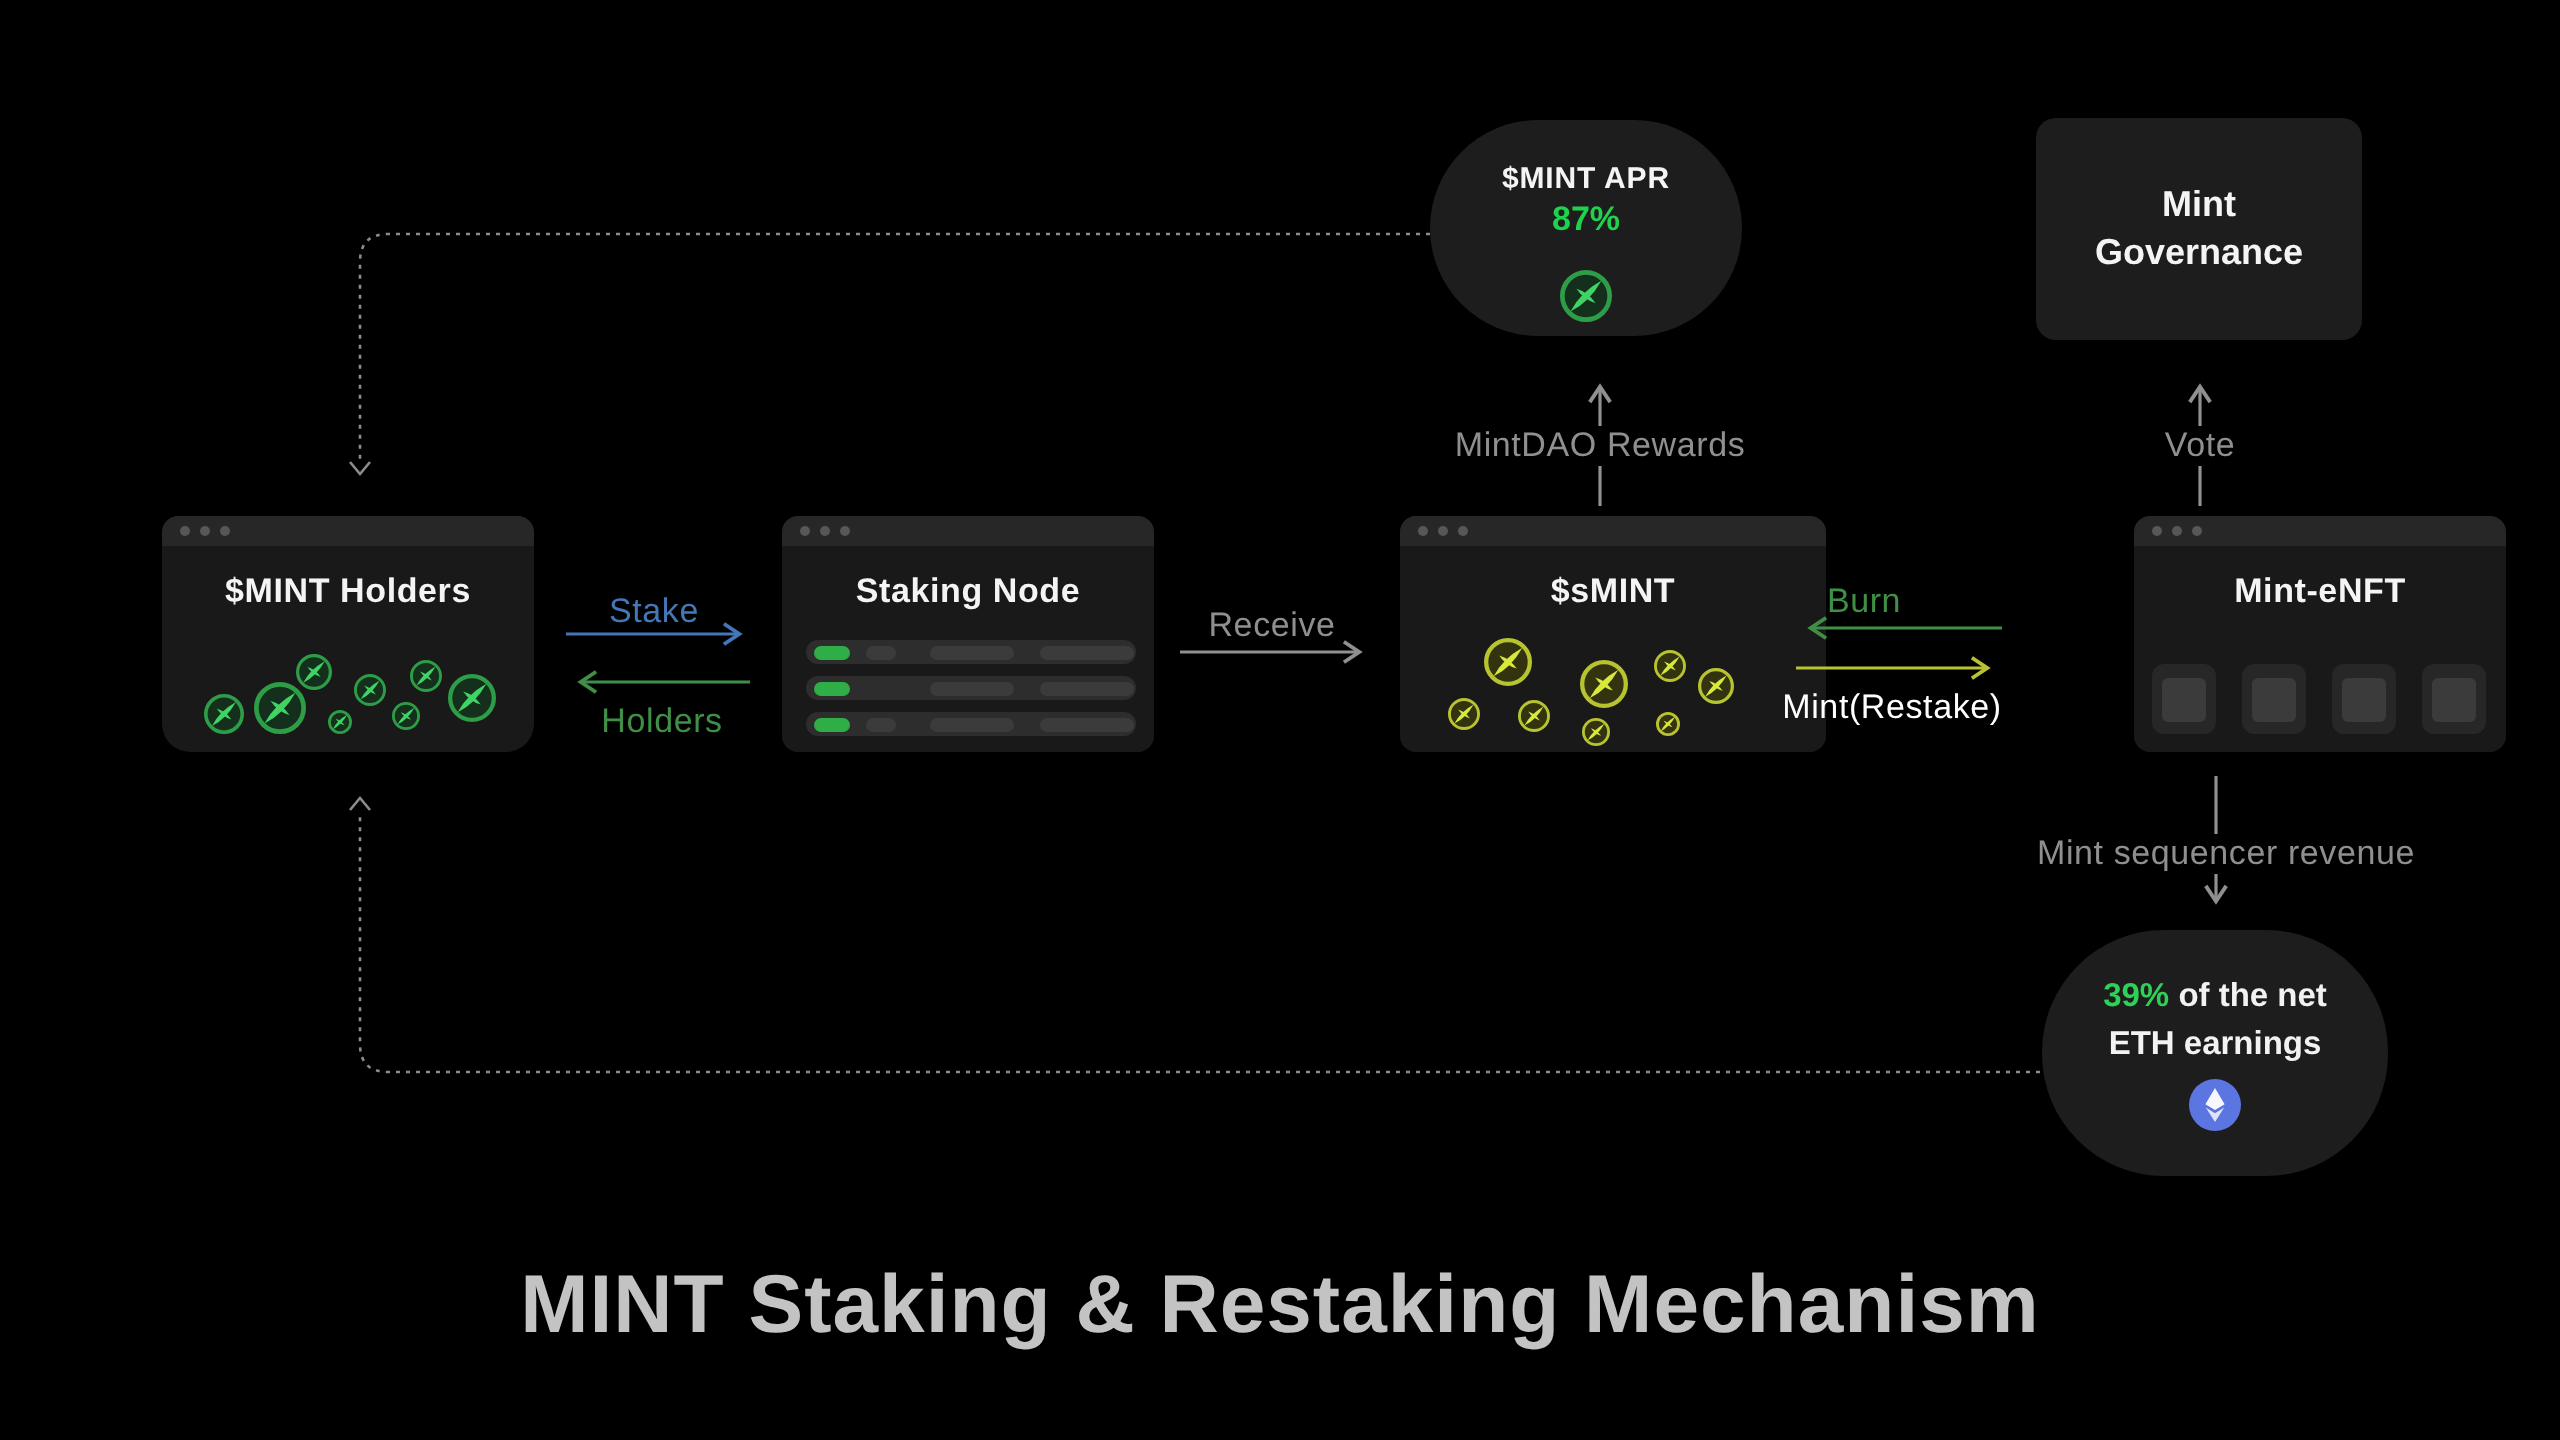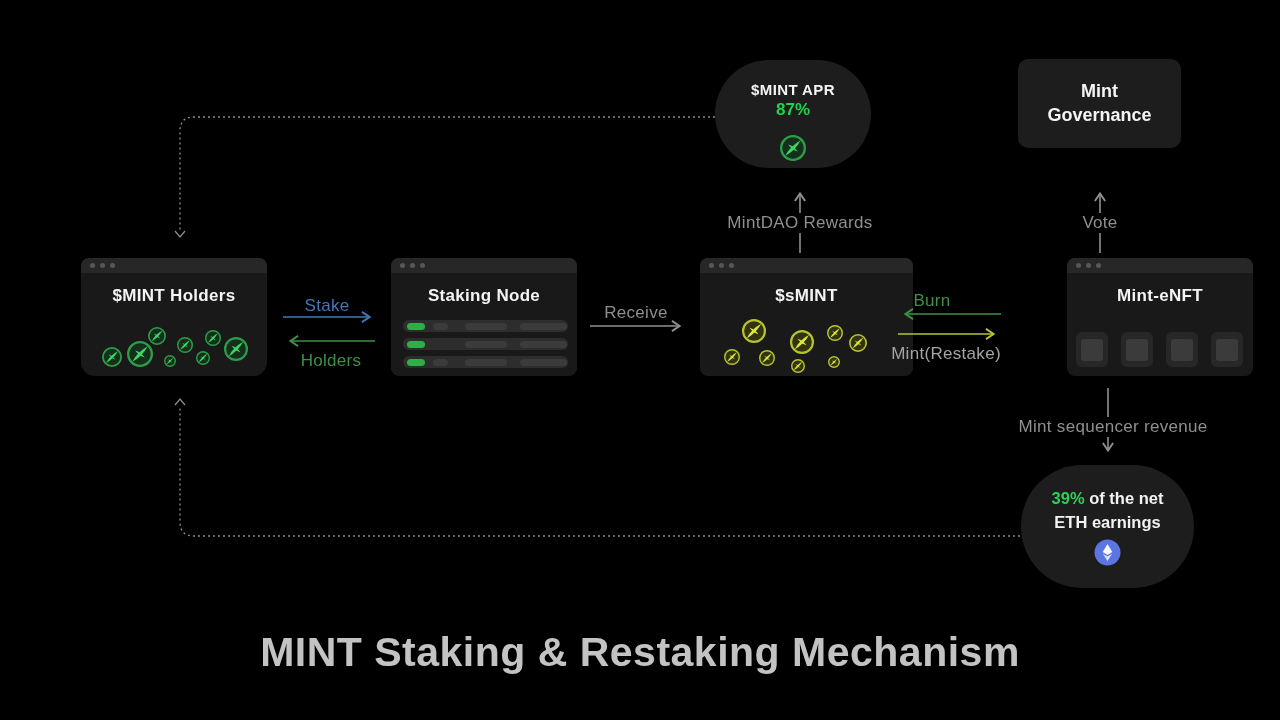--- a/index.html
+++ b/index.html
@@ -20,21 +20,21 @@
   .oval{position:absolute;background:#1d1d1d;z-index:2;display:flex;flex-direction:column;
         align-items:center;justify-content:center;text-align:center;}
   .oval-apr{left:715px;top:60px;width:156px;height:108px;border-radius:54px;}
   .oval-apr .t1{color:#f4f4f4;font-weight:700;font-size:15px;letter-spacing:.4px;}
   .oval-apr .t2{color:#1fd24e;font-weight:700;font-size:17px;margin-top:2px;margin-bottom:28px;}
   .oval-eth{left:1021px;top:465px;width:173px;height:123px;border-radius:61px;padding:0 13px;}
   .oval-eth .txt{color:#f2f2f2;font-weight:700;font-size:16.5px;line-height:1.42;}
   .oval-eth .hl{color:#2ed158;}
   .eth-badge{margin-top:5px;}
 
-  .box-governance{position:absolute;left:1018px;top:59px;width:163px;height:89px;background:#1d1d1d;
+  .box-governance{position:absolute;left:1018px;top:59px;width:163px;height:111px;background:#1d1d1d;
         border-radius:10px;display:flex;align-items:center;justify-content:center;text-align:center;
         color:#f4f4f4;font-weight:700;font-size:18px;line-height:1.3;padding:0 20px;z-index:2;}
 
   
   #staking-rows{position:absolute;left:12px;right:9px;bottom:8px;}
   .srow{position:relative;height:12px;background:#2d2d2d;border-radius:6px;margin-top:6px;}
   .pill{position:absolute;top:2.5px;height:7px;border-radius:3.5px;}
   .pill.green{background:#2fae47;}
   .pill.gray{background:#3b3b3b;}
 
@@ -43,21 +43,21 @@
   .nft{width:32px;height:35px;background:#272727;border-radius:6px;
        display:flex;align-items:center;justify-content:center;}
   .nft-inner{width:22px;height:22px;background:#3b3b3b;border-radius:3px;}
 
   
   .elabel{position:absolute;font-size:17px;color:#8f8f8f;transform:translateX(-50%);
           white-space:nowrap;z-index:6;letter-spacing:.3px;}
   .elabel.onblack{background:#000;padding:0 5px;}
   .lbl-stake{color:#4377b8;}
   .lbl-withdraw,.lbl-burn{color:#3f8f46;}
-  .lbl-restake{color:#a3a3a3;}
+  .lbl-restake{color:#ffffff;}
 
   .caption{position:absolute;left:0;right:0;top:629px;text-align:center;color:#c3c3c3;
            font-weight:700;font-size:41px;letter-spacing:.5px;z-index:2;}
 </style>
 </head>
 <body>
 
 <div class="stage">
 
   <svg class="overlay" viewBox="0 0 1280 720" xmlns="http://www.w3.org/2000/svg">

